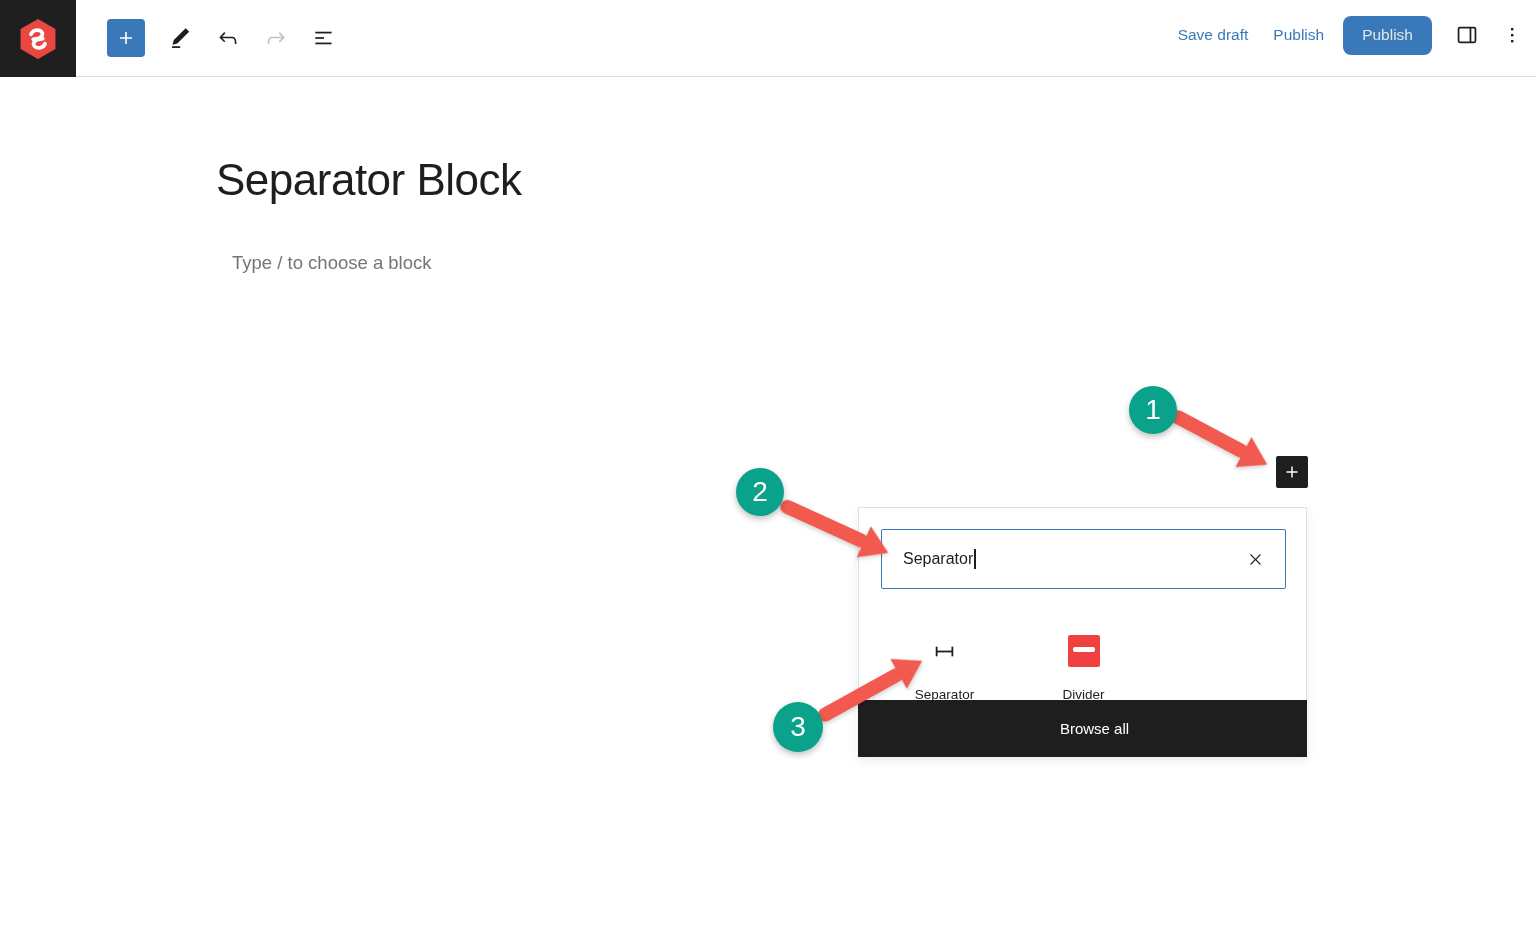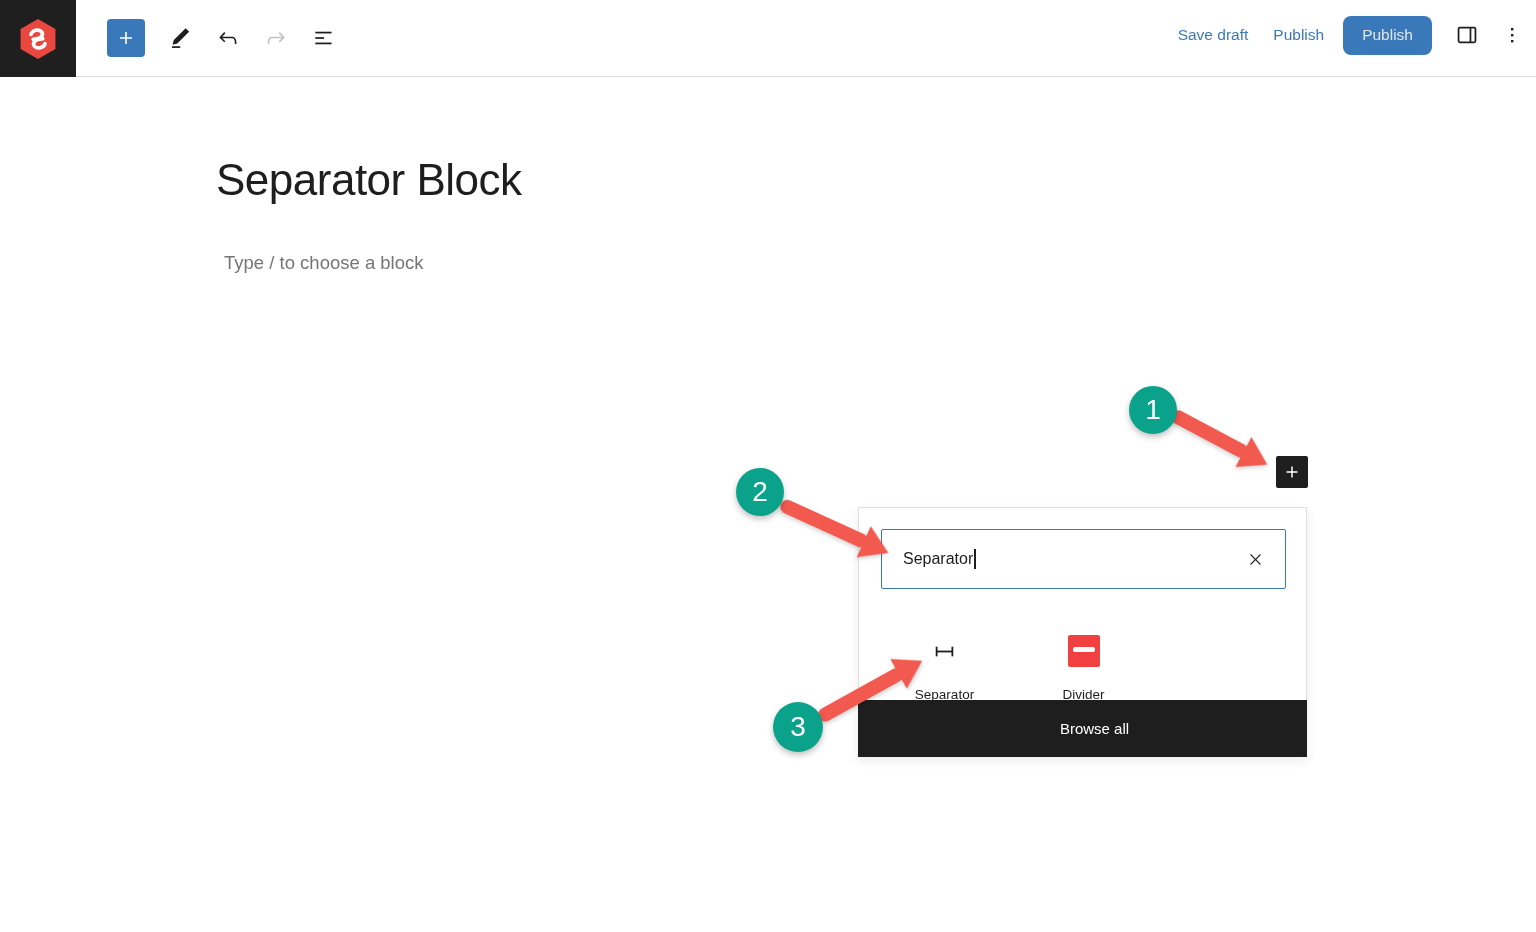--- a/index.html
+++ b/index.html
@@ -53,21 +53,21 @@
     display:flex; align-items:center; justify-content:center; cursor:pointer;
   }
 
   
   .post-title {
     position:absolute; left:216px; top:155px;
     font-size:44px; font-weight:400; letter-spacing:-0.5px; color:#1e1e1e;
     cursor:text;
   }
   .block-appender {
-    position:absolute; left:224px; top:252px;
+    position:absolute; left:232px; top:252px;
     font-size:18.5px; color:#757575; cursor:text;
   }
 
   
   .inserter-toggle {
     position:absolute; left:1276px; top:456px; width:32px; height:32px;
     background:#1e1e1e; border:none; border-radius:2px;
     display:flex; align-items:center; justify-content:center; cursor:pointer;
   }
 

